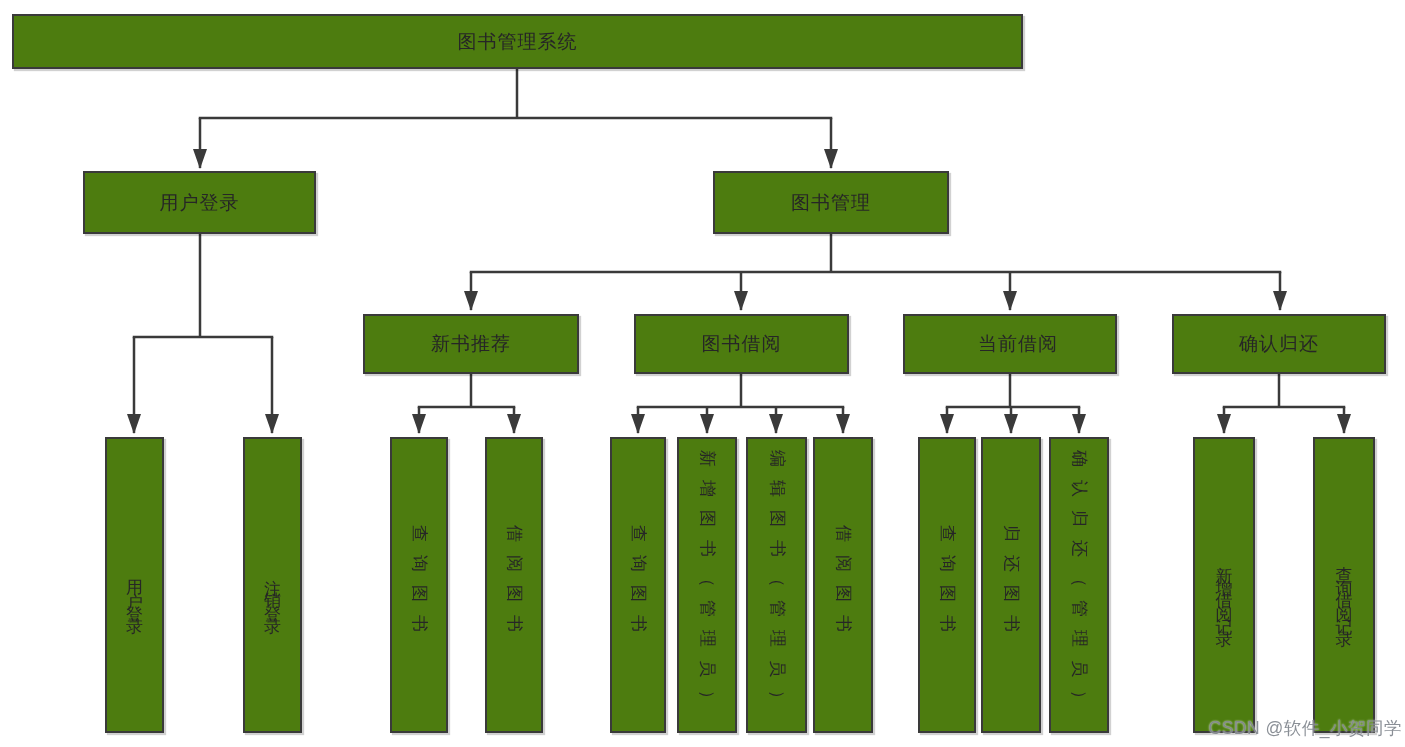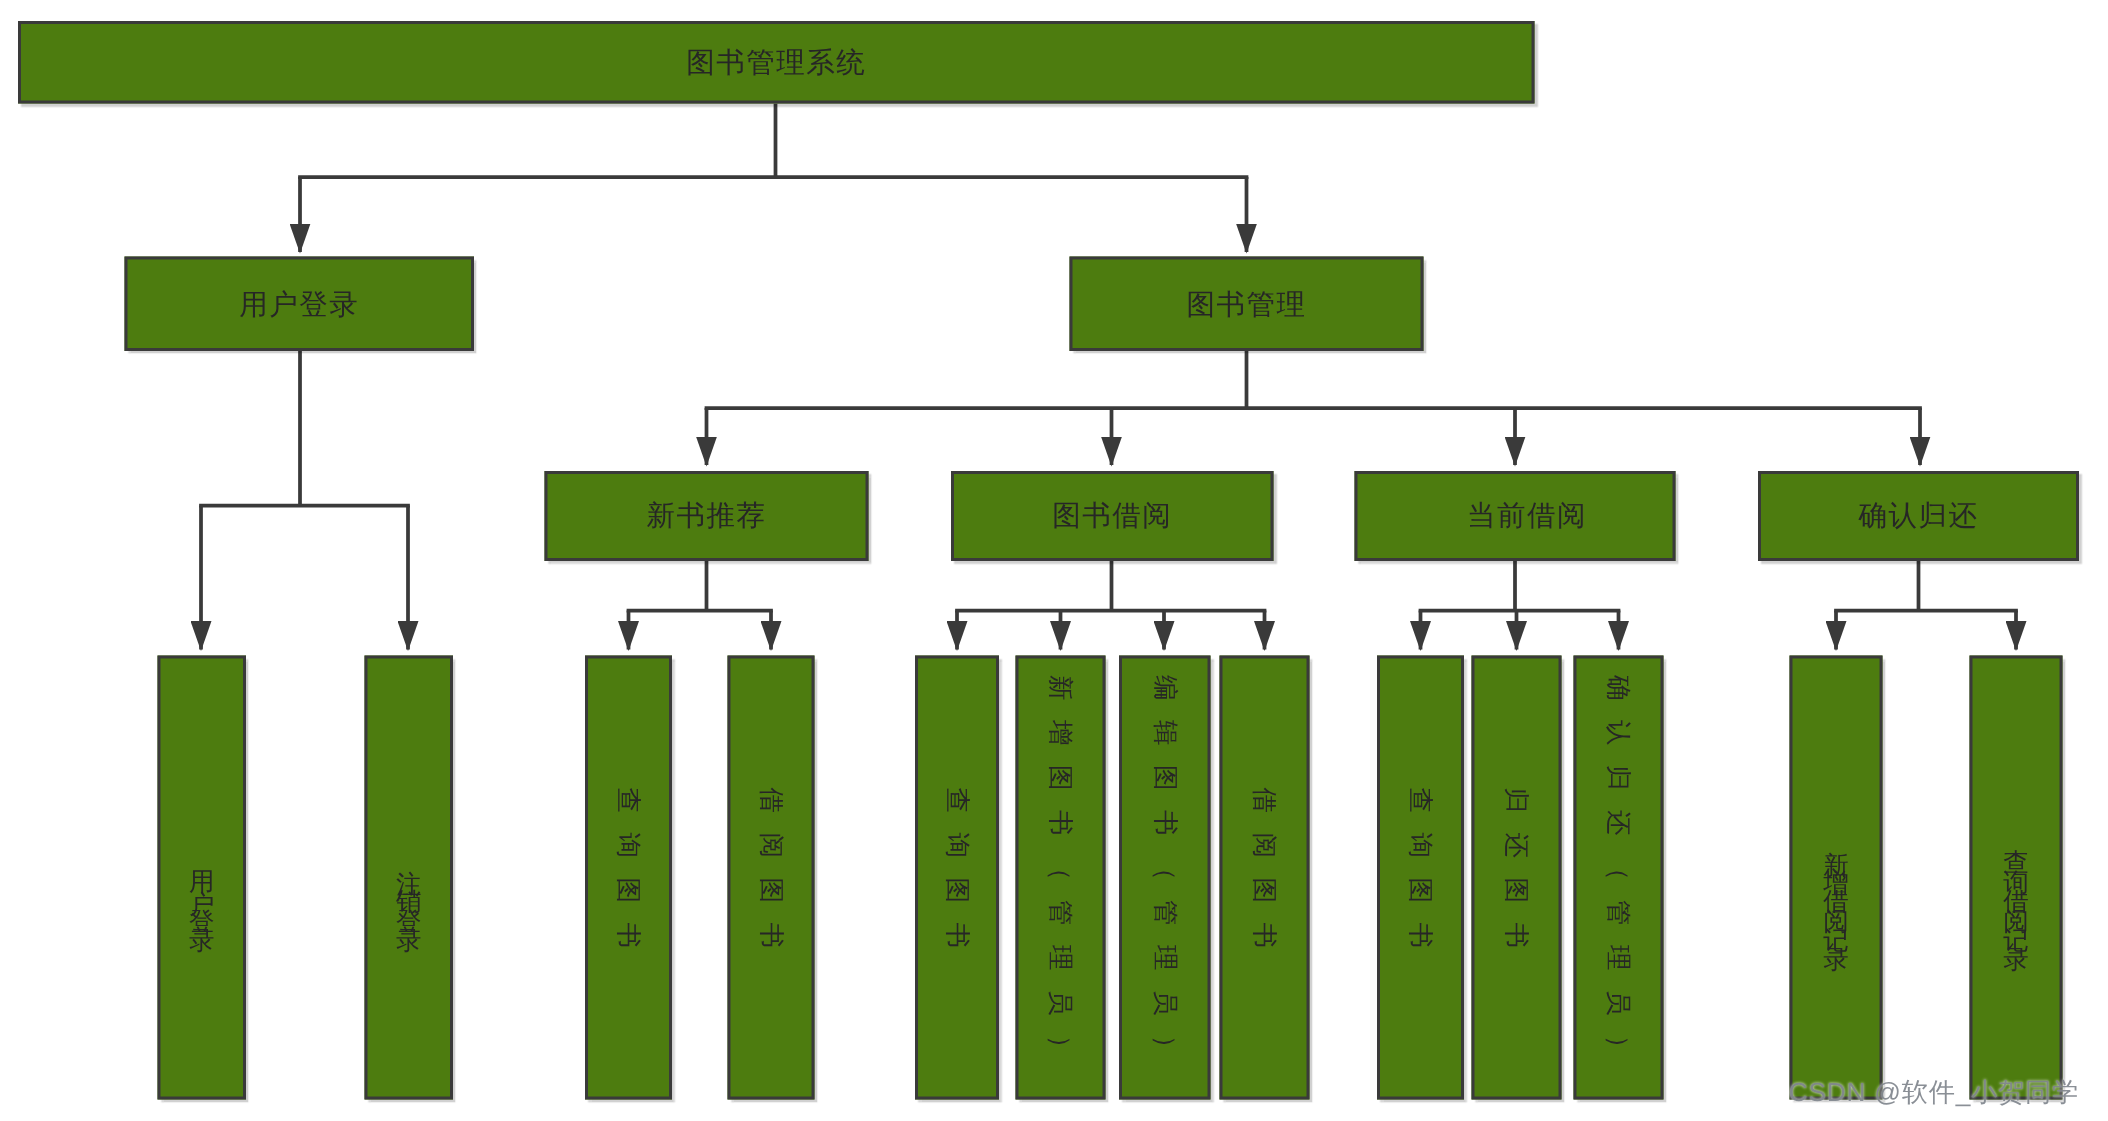--- a/index.html
+++ b/index.html
@@ -42,21 +42,21 @@
     top: 50%;
     width: 288px;
     transform: translate(-50%, -50%) rotate(90deg);
     text-align: center;
     letter-spacing: 13px;
     white-space: nowrap;
   }
   #watermark {
     position: absolute;
     z-index: 3;
-    right: 19px;
+    right: 3px;
     top: 716px;
     font-size: 17.5px;
     color: rgba(125, 131, 139, 0.9);
     text-shadow: 0 0 2px rgba(255,255,255,0.9);
     letter-spacing: 0.5px;
   }
 </style>
 </head>
 <body>
 

